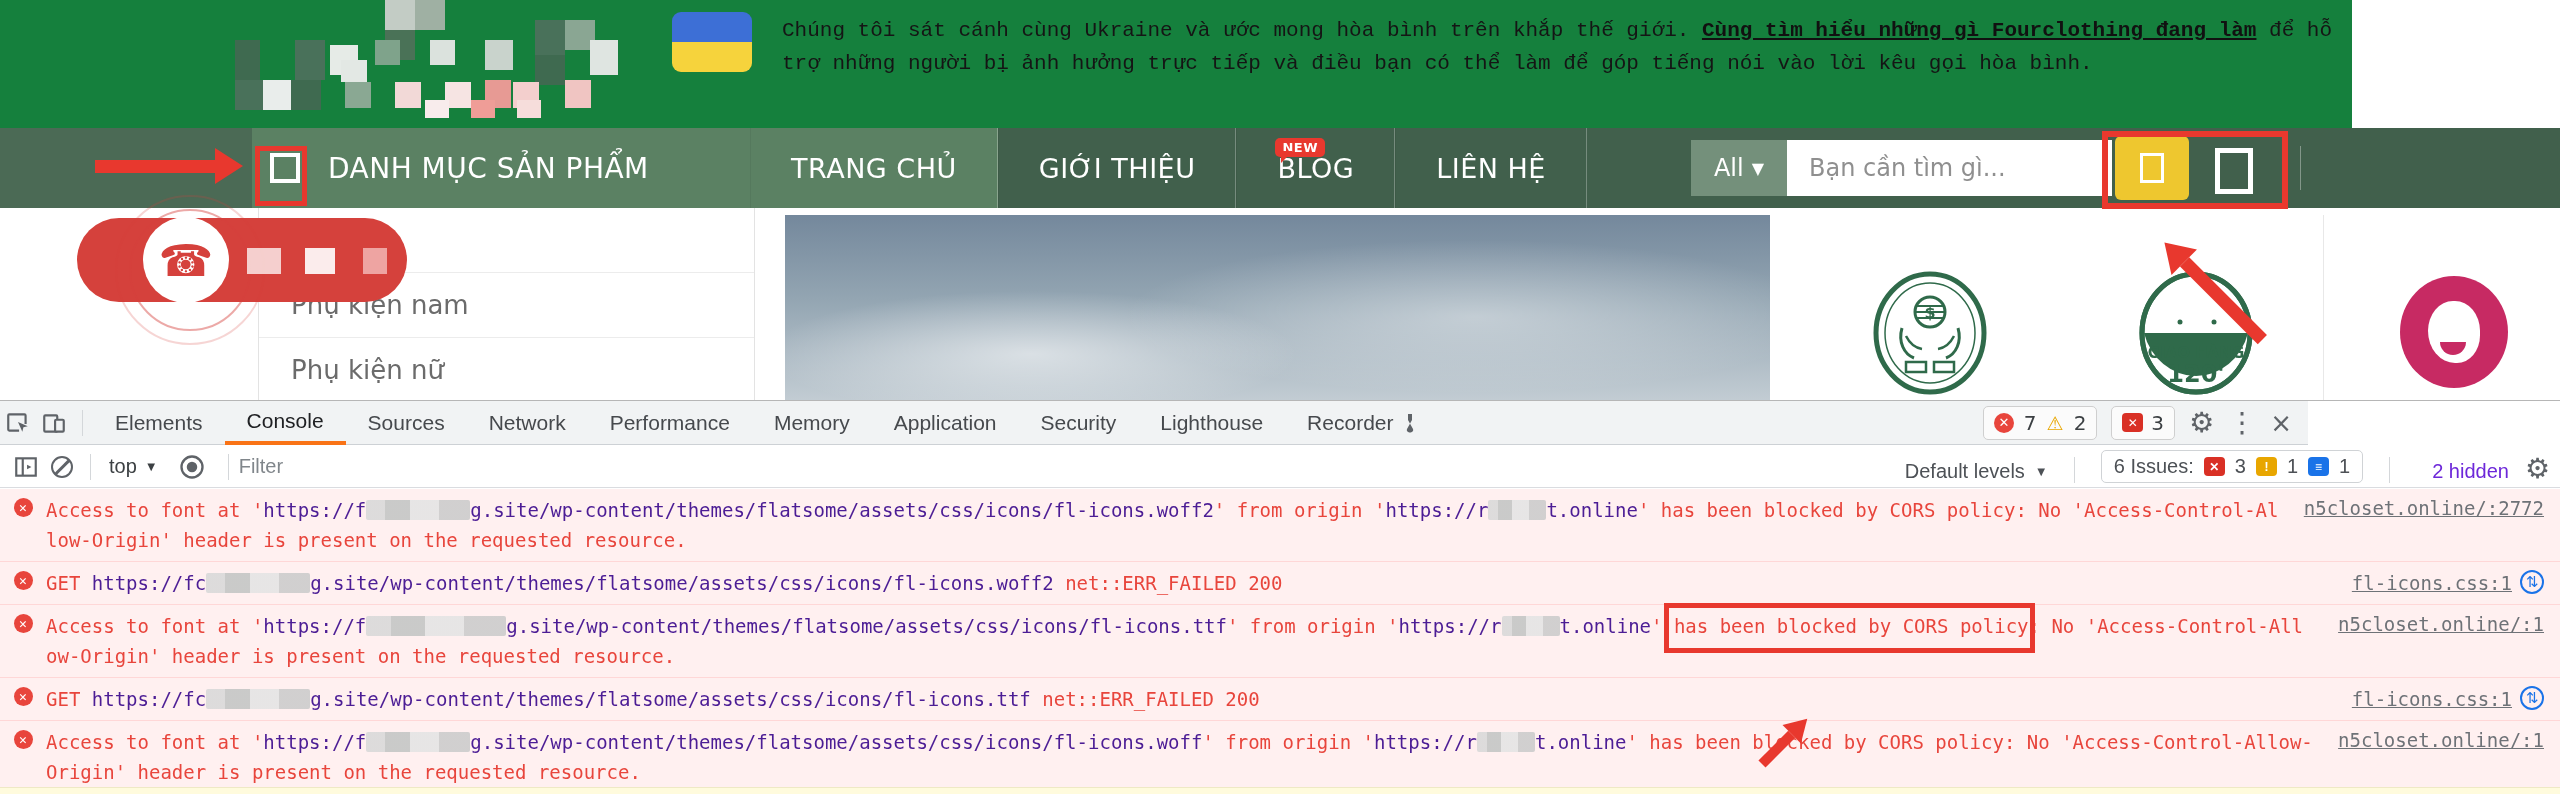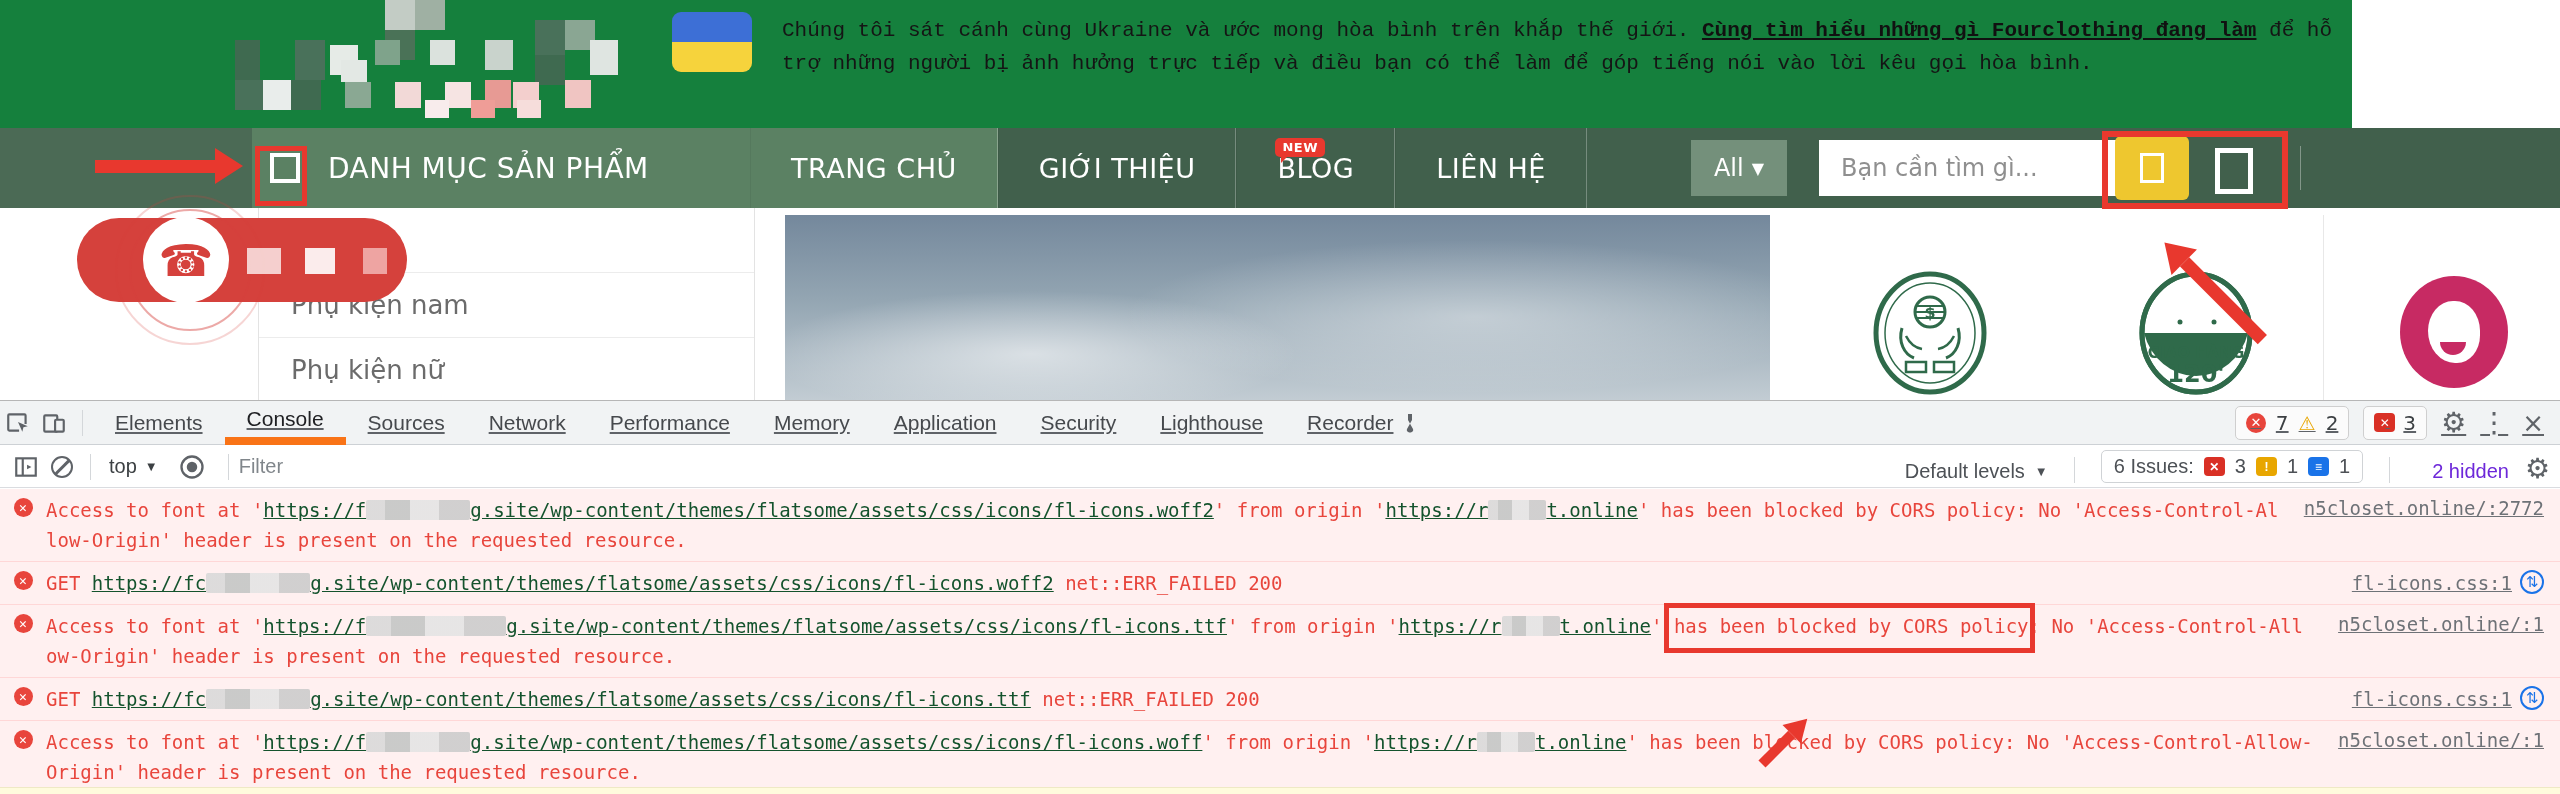--- a/index.html
+++ b/index.html
@@ -27,21 +27,21 @@
   #nav-items { left:750px; top:0; height:80px; display:flex; }
   .nav-item { height:80px; display:flex; align-items:center; justify-content:center;
      font-size:27px; letter-spacing:.5px; border-right:1px solid rgba(255,255,255,.28);
      border-left:1px solid rgba(0,0,0,.06); padding:0 40px; position:relative; white-space:nowrap; cursor:pointer; }
   .nav-item.active { background:#5b8163; }
   .new-badge { position:absolute; top:10px; left:38px; background:#e8382e; color:#fff;
      font-size:13px; font-weight:bold; padding:3px 7px; border-radius:5px; line-height:1; }
   .new-badge::after { content:""; position:absolute; left:6px; bottom:-6px;
      border:6px solid transparent; border-top-color:#e8382e; border-left-color:#e8382e; }
 
-  #search-group { left:1691px; top:12px; height:38px; display:flex;gap:32px; }
+  #search-group { left:1691px; top:12px; height:38px; display:flex; }
   #search-scope { width:96px; height:56px; background:#74907b; color:#fff; display:flex;
      align-items:center; justify-content:center; font-size:24px; gap:8px; cursor:pointer; }
   #search-scope .chev { font-size:16px; }
   #search-input { width:325px; height:56px; border:0; outline:0; padding:0 22px; font-size:24px;
      color:#333; font-family:"DejaVu Sans",sans-serif; }
   #search-input::placeholder { color:#8f8f8f; }
   #search-btn { position:absolute; left:424px; top:-4px; width:74px; height:64px; background:#eec72f;
      border:0; border-radius:6px; cursor:pointer; display:flex; align-items:center; justify-content:center; }
   #search-btn .tofu { width:24px; height:30px; border:3px solid #fff; }
   #cart-tofu { position:absolute; left:524px; top:8px; width:38px; height:46px; border:5px solid #fff; cursor:pointer; }
@@ -74,27 +74,27 @@
 
   .badge-circle { top:62px; }
   #chat-btn { left:2400px; top:68px; width:108px; height:112px; background:#c72a63; border-radius:50%;
      cursor:pointer; display:flex; align-items:center; justify-content:center; }
   #chat-btn .blob { width:52px; height:62px; background:#fff; border-radius:50% 50% 46% 54%; position:relative; }
   #chat-btn .blob::after { content:""; position:absolute; left:12px; bottom:8px; width:26px; height:13px;
      background:#c72a63; border-radius:0 0 26px 26px; }
 
   
   #devtools { left:0; top:400px; width:2560px; height:394px; background:#fff; border-top:1px solid #b6b6b6; }
-  #dt-tabbar { left:0; top:0; width:2560px; height:44px; background:#f1f3f4; border-bottom:1px solid #cdd1d5;
-     display:flex; align-items:center; color:#5f6368;text-decoration:underline; }
+  #dt-tabbar { left:0; top:0; width:2308px; height:44px; background:#f1f3f4; border-bottom:1px solid #cdd1d5;
+     display:flex; align-items:center; color:#5f6368; }
   .dt-ico { width:36px; display:flex; justify-content:center; align-items:center; cursor:pointer; }
   #dt-tabbar .vdiv, #console-toolbar .vdiv { width:1px; height:26px; background:#d4d7da; margin:0 10px; }
   .dt-tab { padding:0 22px; font-size:21px; height:44px; display:flex; align-items:center; gap:8px;
      color:#46494d; cursor:pointer; white-space:nowrap; font-family:"Liberation Sans",sans-serif; }
-  .dt-tab.active { border-bottom:8px solid #f97316; color:#202124; }
+  .dt-tab.active { border-bottom:4px solid #f97316; color:#202124; }
   #dt-right { margin-left:auto; display:flex; align-items:center; gap:14px; padding-right:16px; }
   #err-warn-badge { display:flex; align-items:center; gap:10px; border:1px solid #cfcfcf; border-radius:5px;
      background:#fbfbfb; padding:4px 10px; font-size:20px; color:#3c4043; cursor:pointer; }
   .mini-err { width:20px; height:20px; border-radius:50%; background:#e8453c; color:#fff; font-size:13px;
      display:inline-flex; align-items:center; justify-content:center; font-weight:bold; }
   .mini-warn { color:#e8a600; font-size:19px; }
   .bubble { width:21px; height:19px; border-radius:4px; color:#fff; font-size:12px; font-weight:bold;
      display:inline-flex; align-items:center; justify-content:center; position:relative; }
   .bubble::after { content:""; position:absolute; left:3px; bottom:-5px; border:5px solid transparent; border-top-color:inherit; }
   .bubble.red { background:#d93025; border-top-color:#d93025; }
@@ -119,21 +119,21 @@
   .ban::after { content:""; position:absolute; left:-1px; top:8px; width:20px; height:2.5px; background:#5f6368; transform:rotate(-45deg); }
 
   #console-log { position:absolute; left:0; top:88px; width:2560px; height:306px; overflow:hidden;
      font-family:"DejaVu Sans Mono","Liberation Mono",monospace; font-size:19px; }
   .c-row { display:flex; align-items:flex-start; background:#fff0f0; border-top:1px solid #ffd7d7; padding:6px 0; }
   .c-row:first-child { border-top:0; }
   .err-ico { flex:0 0 46px; display:flex; justify-content:center; padding-top:3px; }
   .err-ico span { width:19px; height:19px; border-radius:50%; background:#e8453c; color:#fff; font-size:13px;
      font-weight:bold; display:flex; align-items:center; justify-content:center; }
   .c-msg { flex:1 1 auto; color:#e8453c; line-height:30px; word-break:break-all; padding-right:24px; }
-  .c-link { color:#14532d; text-decoration:underline; cursor:pointer; }
+  .c-link { color:#4c1d95; cursor:pointer; }
   .redact { display:inline-block; height:20px; border-radius:2px; vertical-align:-3px;
      background:linear-gradient(90deg,#d9d9d9 0 18%, #c4c6c5 18% 42%, #e4e4e4 42% 70%, #cccccc 70%); opacity:.9; }
   .redact.sm { width:58px; } .redact.md { width:104px; } .redact.lg { width:140px; }
   .hl { position:relative; z-index:3; }
   .hl i { font-style:normal; }
   .hl::after { content:""; position:absolute; left:-10px; right:-6px; top:-12px; bottom:-16px;
      border:5px solid #e8382e; pointer-events:none; }
   .c-src { margin-left:auto; flex:0 0 auto; padding:2px 16px 0 0; white-space:nowrap; display:flex; align-items:flex-end; gap:8px; }
   .c-src a { color:#6e7277; text-decoration:underline; cursor:pointer; }
   .init-ico { width:24px; height:24px; border:2px solid #1a73e8; border-radius:50%; color:#1a73e8;

